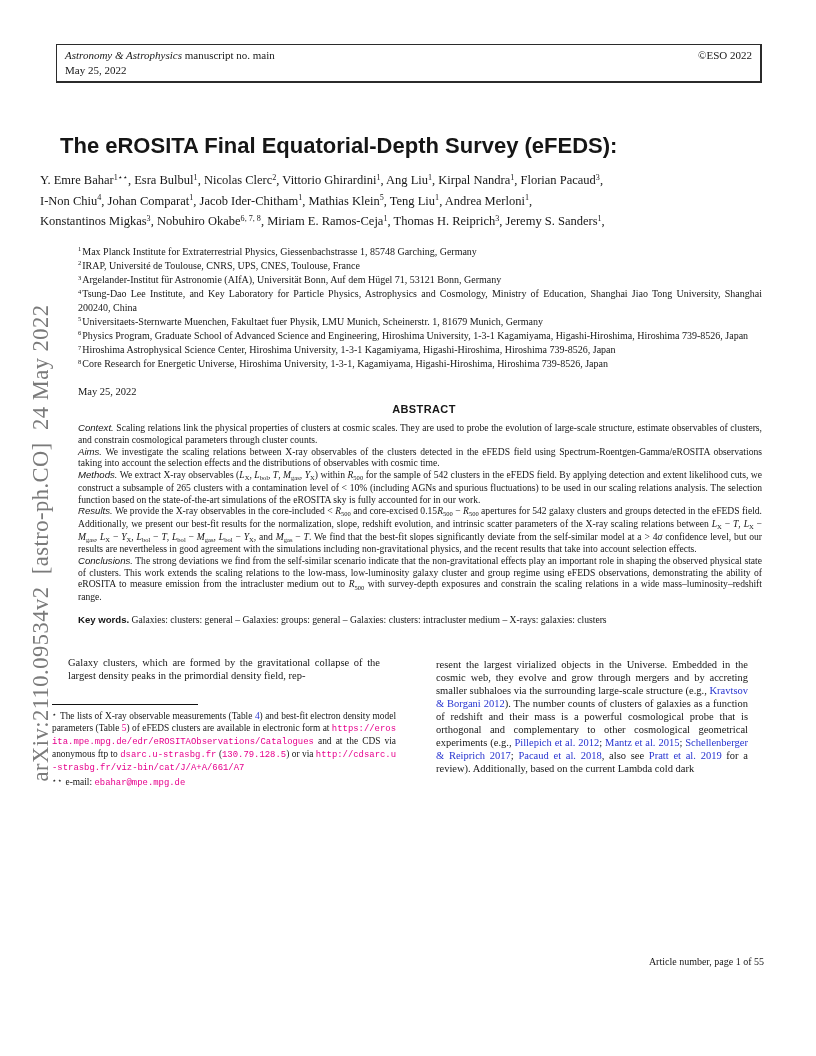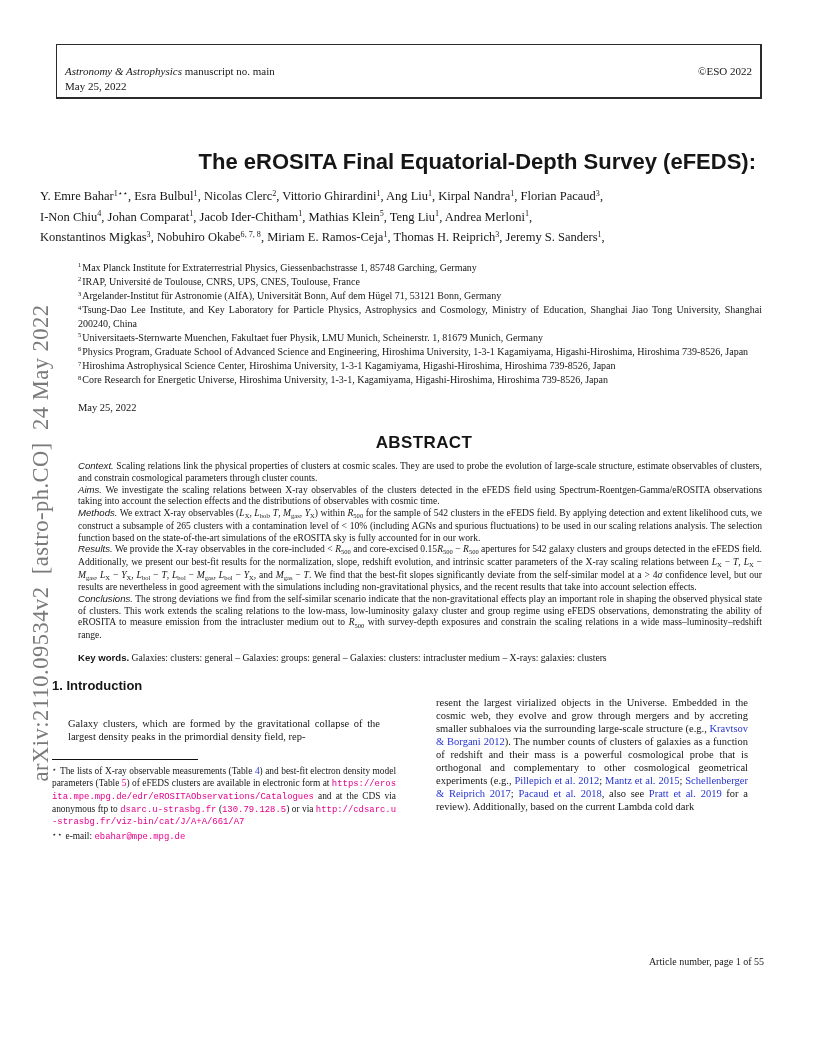--- a/index.html
+++ b/index.html
@@ -22,46 +22,46 @@
     font-size: 22.5px;
     color: var(--watermark, #7a7a7a);
     white-space: pre;
     letter-spacing: 0.5px;
   }
   
   .header-box {
     margin: 44px 54px 0 56px;
     border: 1px solid #2b2b2b;
     border-right-width: 2px; border-bottom-width: 2px;
-    padding: 19px 8px 4px 8px;
+    padding: 3px 8px 4px 8px;
     display: flex; justify-content: space-between;
     font-size: 11px; line-height: 14.5px;
   }
   .it { font-style: italic; }
   .title {
-    margin: 50px 60px 0; text-align: right;
+    margin: 50px 60px 0; text-align: left;
     font-family: "Liberation Sans", sans-serif;
     font-weight: bold; font-size: 22px; line-height: 25px;
   }
   .subtitle {
     margin: 13px 60px 0; text-align: center;
     font-family: "Liberation Sans", sans-serif;
     font-weight: bold; font-size: 16.5px; line-height: 19px;
   }
   .authors { margin: 13px 40px 0; font-size: 12.5px; line-height: 18.5px; }
   .sup { font-size: 0.65em; position: relative; top: -0.5em; }
   .sub { font-size: 0.68em; position: relative; top: 0.32em; }
   .affiliations { margin: 12px 54px 0 78px; font-size: 10px; line-height: 13.2px; }
   .aff { text-align: justify; }
   .aff .sup { margin-right: 1px; }
   .dateline { margin: 15px 54px 0 78px; font-size: 10.5px; }
   .abs-heading {
-    margin: 20px 0 0; text-align: center;
+    margin: 6px 0 0; text-align: center;
     font-family: "Liberation Sans", sans-serif;
-    font-weight: bold; font-size: 17px; letter-spacing: 0.4px; padding-left: 32px;
+    font-weight: bold; font-size: 11px; letter-spacing: 0.4px; padding-left: 32px;
   }
   .abstract { margin: 7px 54px 0 78px; }
   .abstract p { margin: 0; text-align: justify; font-size: 9.6px; line-height: 11.7px; }
   .lead { font-family: "Liberation Sans", sans-serif; font-style: italic; }
   .keywords { margin: 11px 54px 0 78px; font-size: 9.6px; line-height: 11.7px; text-align: justify; }
   .kw-lead { font-family: "Liberation Sans", sans-serif; font-weight: bold; }
   .cols { display: flex; gap: 24px; margin: 14px 52px 0; height: 150px; }
   .col { flex: 1 1 0; display: flex; flex-direction: column; min-width: 0; }
   .col h3 {
     margin: 0 0 8px; font-family: "Liberation Sans", sans-serif;
@@ -125,21 +125,20 @@
     <p><span class="lead">Aims.</span><span><span> We investigate the scaling relations between X-ray observables of the clusters detected in the eFEDS field using Spectrum-Roentgen-Gamma/eROSITA observations taking into account the selection effects and the distributions of observables with cosmic time.</span></span></p>
     <p><span class="lead">Methods.</span><span><span> We extract X-ray observables (</span><span class="mi">L</span><span class="sub">X</span><span>, </span><span class="mi">L</span><span class="sub">bol</span><span>, </span><span class="mi">T</span><span>, </span><span class="mi">M</span><span class="sub">gas</span><span>, </span><span class="mi">Y</span><span class="sub">X</span><span>) within </span><span class="mi">R</span><span class="sub">500</span><span> for the sample of 542 clusters in the eFEDS field. By applying detection and extent likelihood cuts, we construct a subsample of 265 clusters with a contamination level of &lt; 10% (including AGNs and spurious fluctuations) to be used in our scaling relations analysis. The selection function based on the state-of-the-art simulations of the eROSITA sky is fully accounted for in our work.</span></span></p>
     <p><span class="lead">Results.</span><span><span> We provide the X-ray observables in the core-included &lt; </span><span class="mi">R</span><span class="sub">500</span><span> and core-excised 0.15</span><span class="mi">R</span><span class="sub">500</span><span> − </span><span class="mi">R</span><span class="sub">500</span><span> apertures for 542 galaxy clusters and groups detected in the eFEDS field. Additionally, we present our best-fit results for the normalization, slope, redshift evolution, and intrinsic scatter parameters of the X-ray scaling relations between </span><span class="mi">L</span><span class="sub">X</span><span> − </span><span class="mi">T</span><span>, </span><span class="mi">L</span><span class="sub">X</span><span> − </span><span class="mi">M</span><span class="sub">gas</span><span>, </span><span class="mi">L</span><span class="sub">X</span><span> − </span><span class="mi">Y</span><span class="sub">X</span><span>, </span><span class="mi">L</span><span class="sub">bol</span><span> − </span><span class="mi">T</span><span>, </span><span class="mi">L</span><span class="sub">bol</span><span> − </span><span class="mi">M</span><span class="sub">gas</span><span>, </span><span class="mi">L</span><span class="sub">bol</span><span> − </span><span class="mi">Y</span><span class="sub">X</span><span>, and </span><span class="mi">M</span><span class="sub">gas</span><span> − </span><span class="mi">T</span><span>. We find that the best-fit slopes significantly deviate from the self-similar model at a &gt; 4</span><span class="mi">σ</span><span> confidence level, but our results are nevertheless in good agreement with the simulations including non-gravitational physics, and the recent results that take into account selection effects.</span></span></p>
     <p><span class="lead">Conclusions.</span><span><span> The strong deviations we find from the self-similar scenario indicate that the non-gravitational effects play an important role in shaping the observed physical state of clusters. This work extends the scaling relations to the low-mass, low-luminosity galaxy cluster and group regime using eFEDS observations, demonstrating the ability of eROSITA to measure emission from the intracluster medium out to </span><span class="mi">R</span><span class="sub">500</span><span> with survey-depth exposures and constrain the scaling relations in a wide mass–luminosity–redshift range.</span></span></p>
   </div>
 
   <div class="keywords"><span class="kw-lead">Key words.</span><span><span>  Galaxies: clusters: general – Galaxies: groups: general – Galaxies: clusters: intracluster medium – X-rays: galaxies: clusters</span></span></div>
 
   <div class="cols">
     <div class="col left">
-      <h3>1. Introduction</h3>
       <p class="body"><span>Galaxy clusters, which are formed by the gravitational collapse of the largest density peaks in the primordial density field, rep-</span></p>
       <div class="footnote">
         <div class="fnrule"></div>
         <p><span class="fnmark">⋆</span><span>  The lists of X-ray observable measurements (Table </span><span class="cite">4</span><span>) and best-fit electron density model parameters (Table </span><span class="mag">5</span><span>) of eFEDS clusters are available in electronic form at </span><span class="url">https://erosita.mpe.mpg.de/edr/eROSITAObservations/Catalogues</span><span> and at the CDS via anonymous ftp to </span><span class="url">dsarc.u-strasbg.fr</span><span> (</span><span class="url">130.79.128.5</span><span>) or via </span><span class="url">http://cdsarc.u-strasbg.fr/viz-bin/cat/J/A+A/661/A7</span></p>
         <p><span class="fnmark">⋆⋆</span><span>  e-mail: </span><span class="url">ebahar@mpe.mpg.de</span></p>
       </div>
     </div>
     <div class="col right">
       <p class="body"><span>resent the largest virialized objects in the Universe. Embedded in the cosmic web, they evolve and grow through mergers and by accreting smaller subhaloes via the surrounding large-scale structure (e.g., </span><span class="cite">Kravtsov &amp; Borgani 2012</span><span>). The number counts of clusters of galaxies as a function of redshift and their mass is a powerful cosmological probe that is orthogonal and complementary to other cosmological geometrical experiments (e.g., </span><span class="cite">Pillepich et al. 2012</span><span>; </span><span class="cite">Mantz et al. 2015</span><span>; </span><span class="cite">Schellenberger &amp; Reiprich 2017</span><span>; </span><span class="cite">Pacaud et al. 2018</span><span>, also see </span><span class="cite">Pratt et al. 2019</span><span> for a review). Additionally, based on the current Lambda cold dark</span></p>
     </div>

